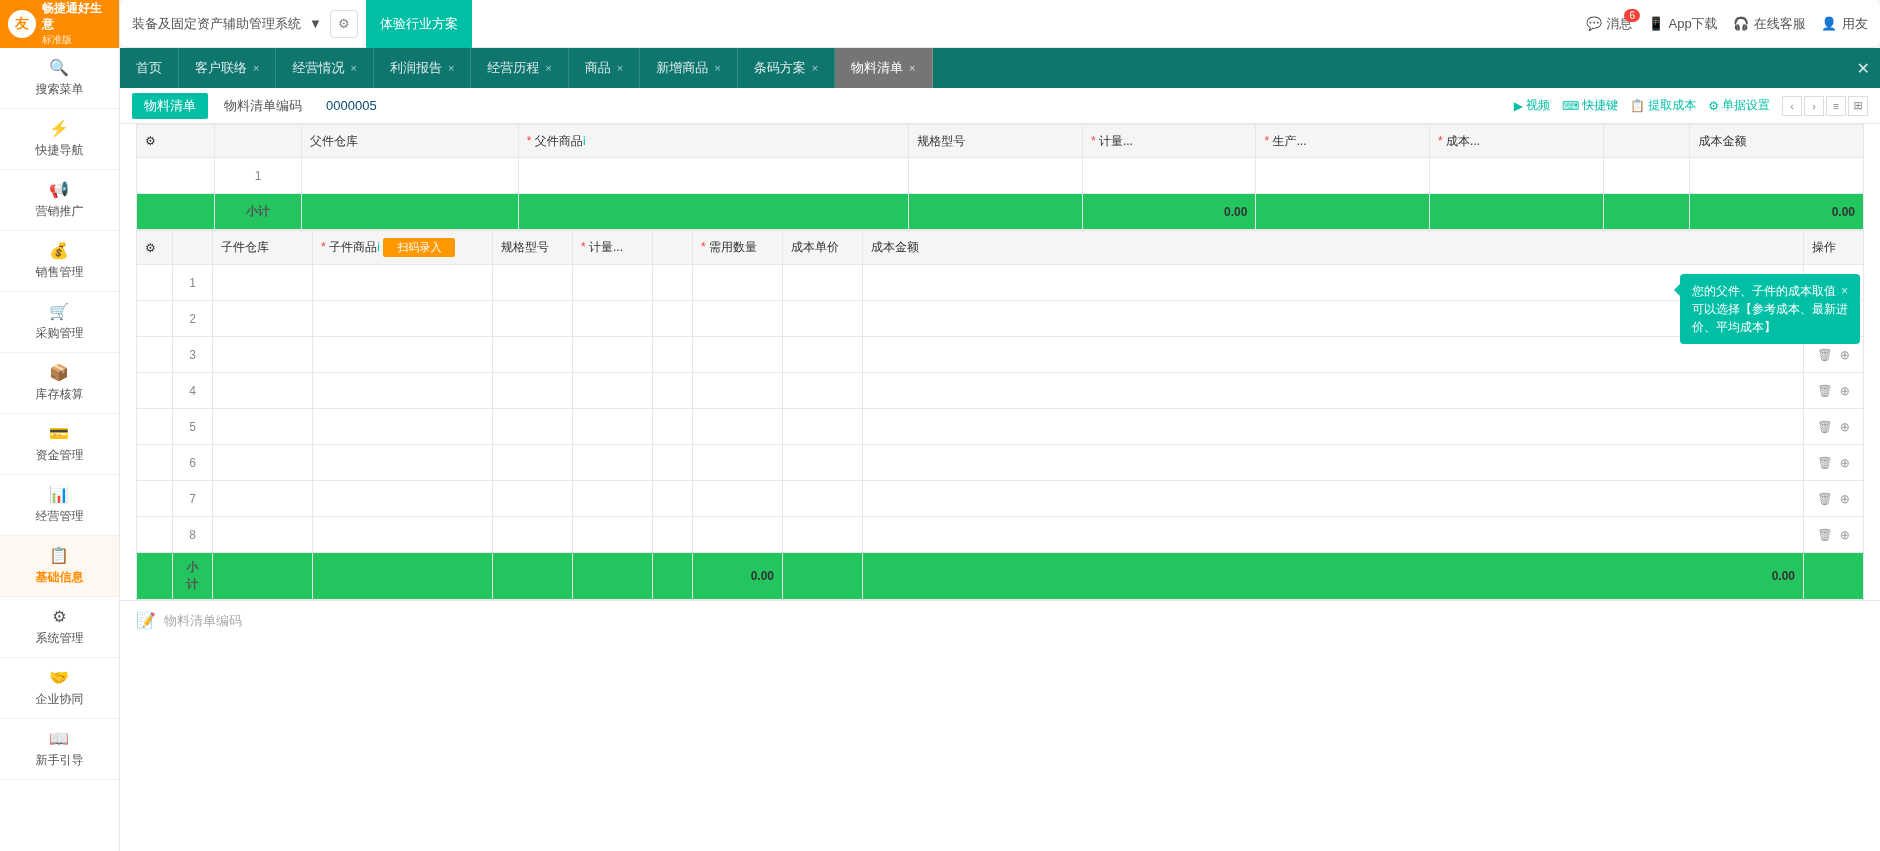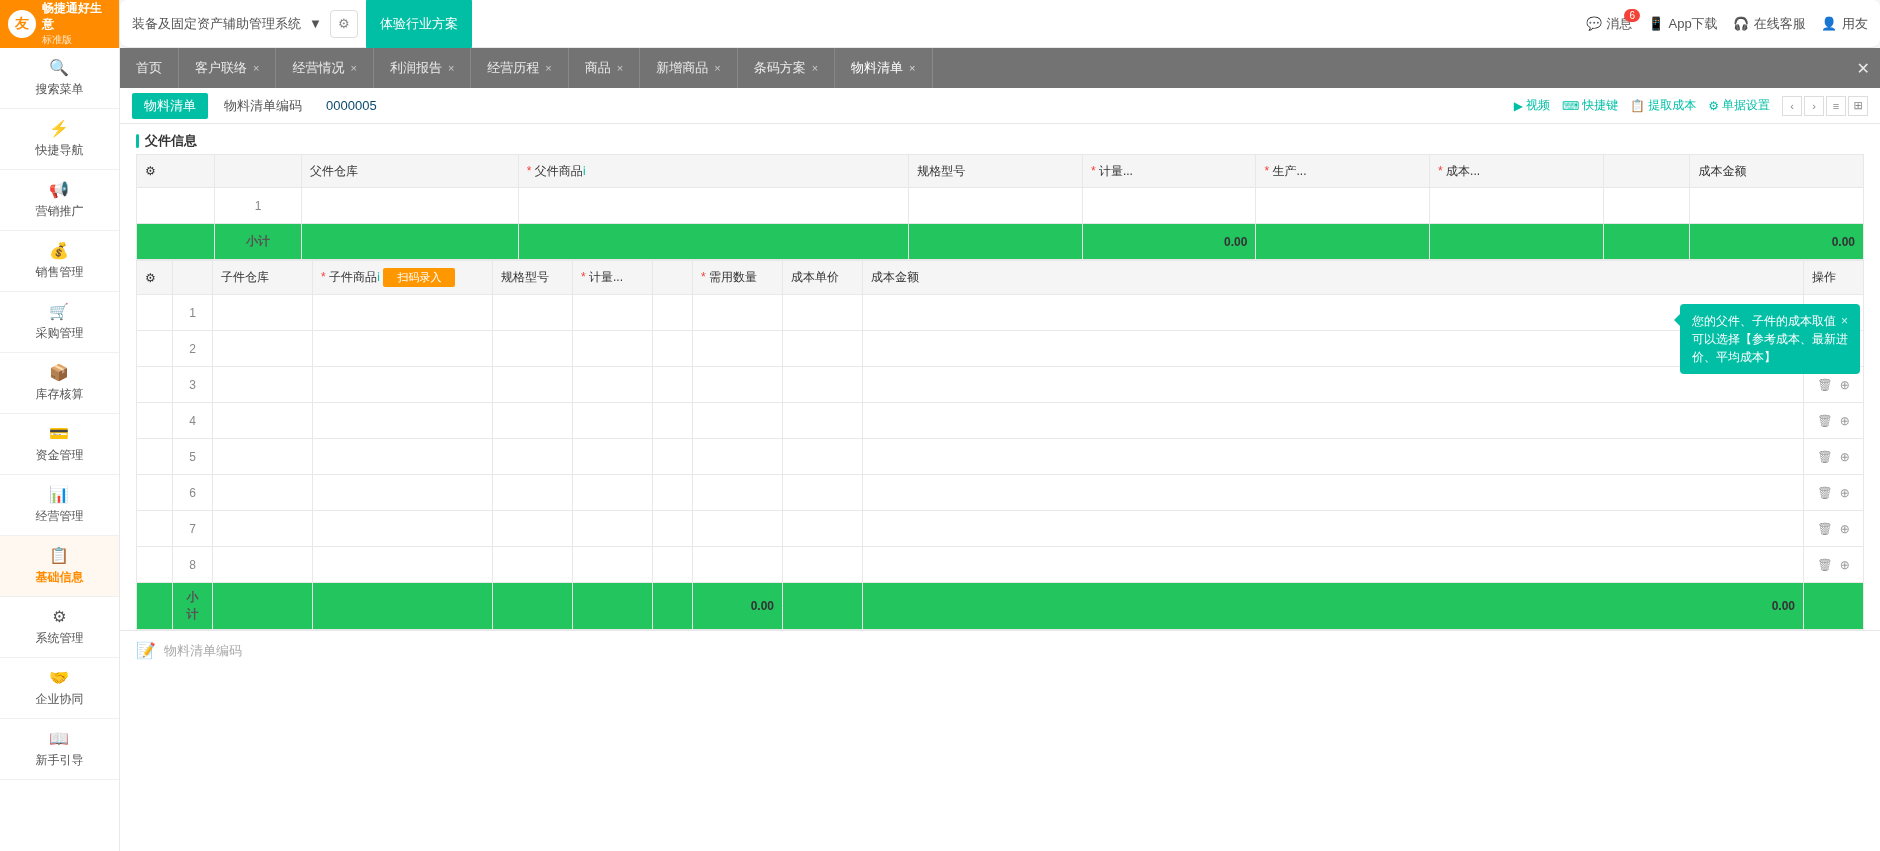--- a/index.html
+++ b/index.html
@@ -125,21 +125,21 @@
       border-radius: 4px;
       display: flex;
       align-items: center;
       justify-content: center;
       cursor: pointer;
       color: #888;
     }
 
     
     .nav-tabs {
-      background: #737373;
+      background: #0f766e;
       display: flex;
       align-items: center;
       height: 40px;
       padding: 0 0;
       overflow-x: auto;
     }
     .nav-tab {
       height: 40px;
       display: flex;
       align-items: center;
@@ -517,23 +517,20 @@
         <div class="nav-arrow">‹</div>
         <div class="nav-arrow">›</div>
         <div class="nav-arrow">≡</div>
         <div class="nav-arrow">⊞</div>
       </div>
     </div>
   </div>
 
   <div class="content-area">
 
-    <div class="section-header">
-      <span>父件信息</span>
-    </div>
 
     <div class="section-wrapper" style="position:relative;">
       <table class="data-table">
         <thead>
           <tr>
             <th class="settings-col">⚙</th>
             <th class="row-num"></th>
             <th class="col-warehouse">父件仓库</th>
             <th class="col-product"><span class="required">* </span>父件商品<span style="color:#00bfa5;">ℹ</span></th>
             <th class="col-spec">规格型号</th>

